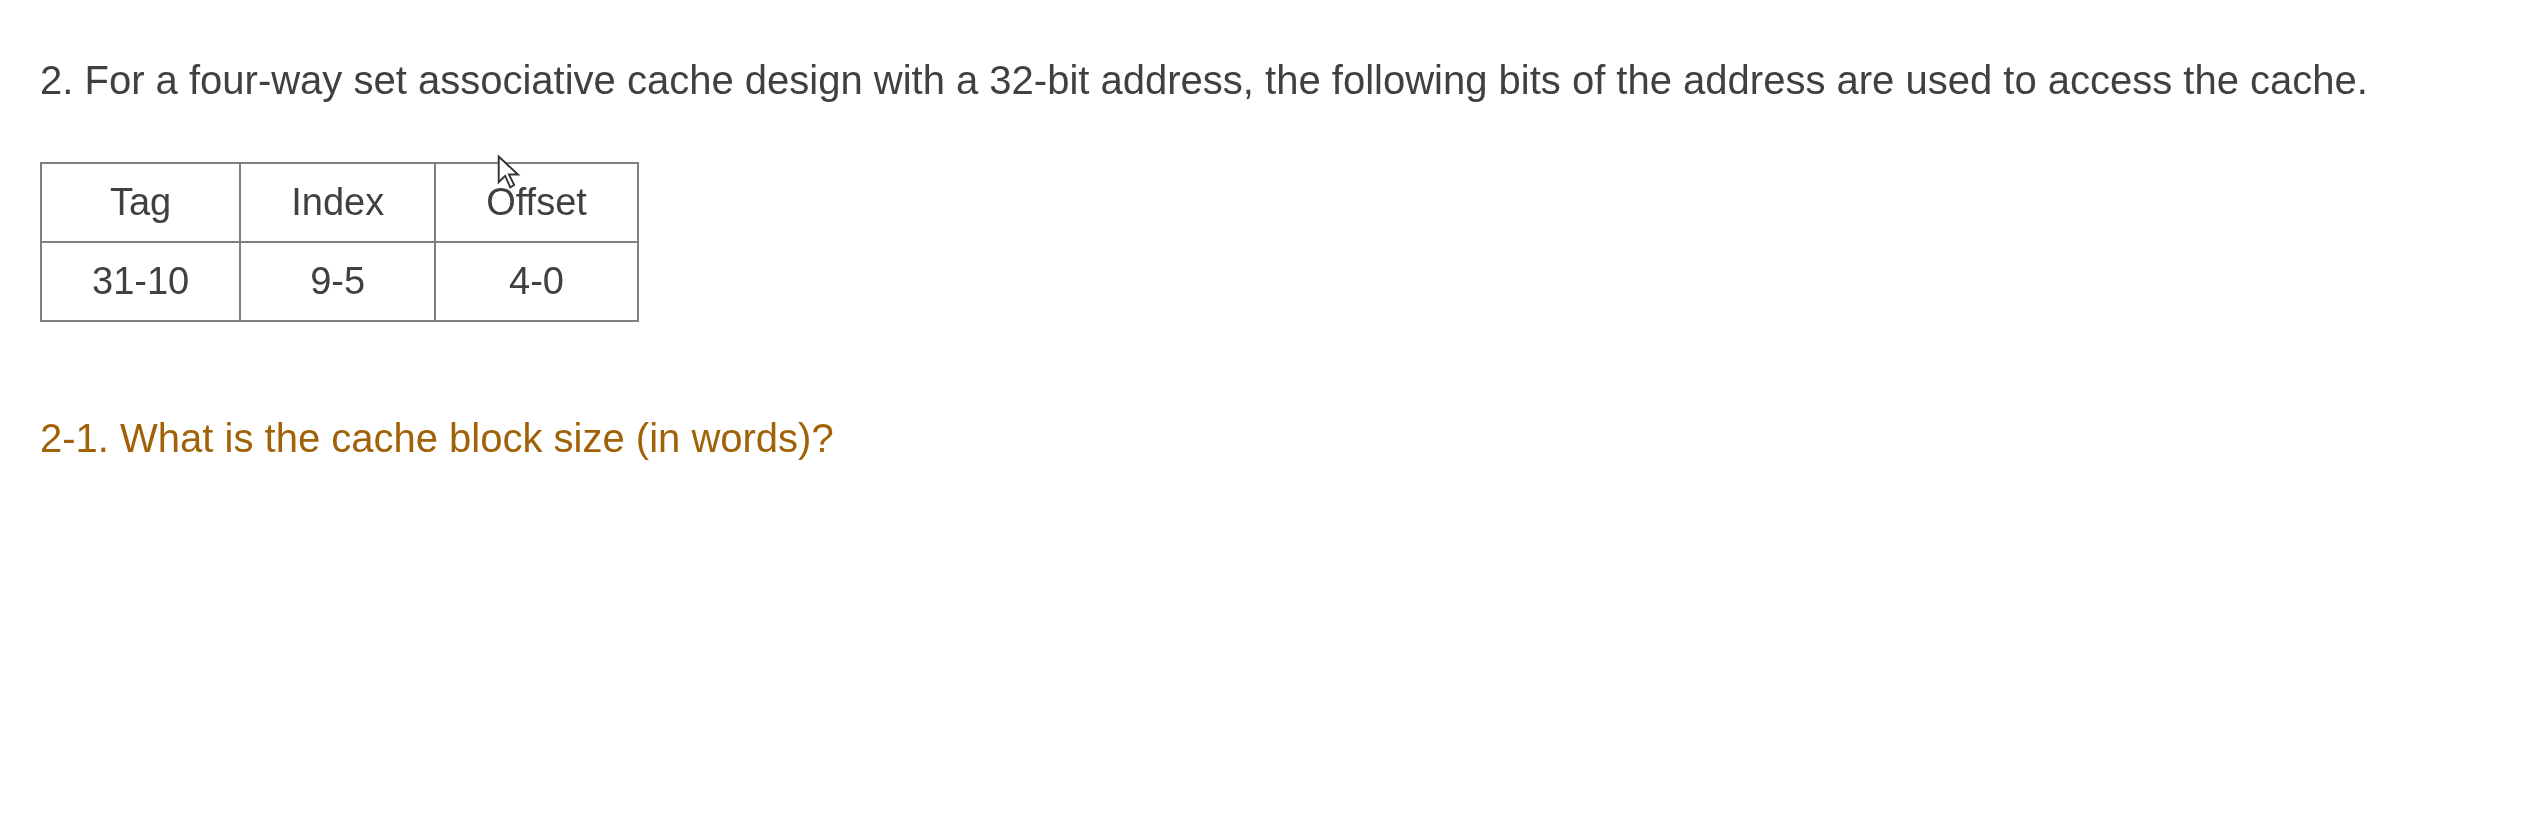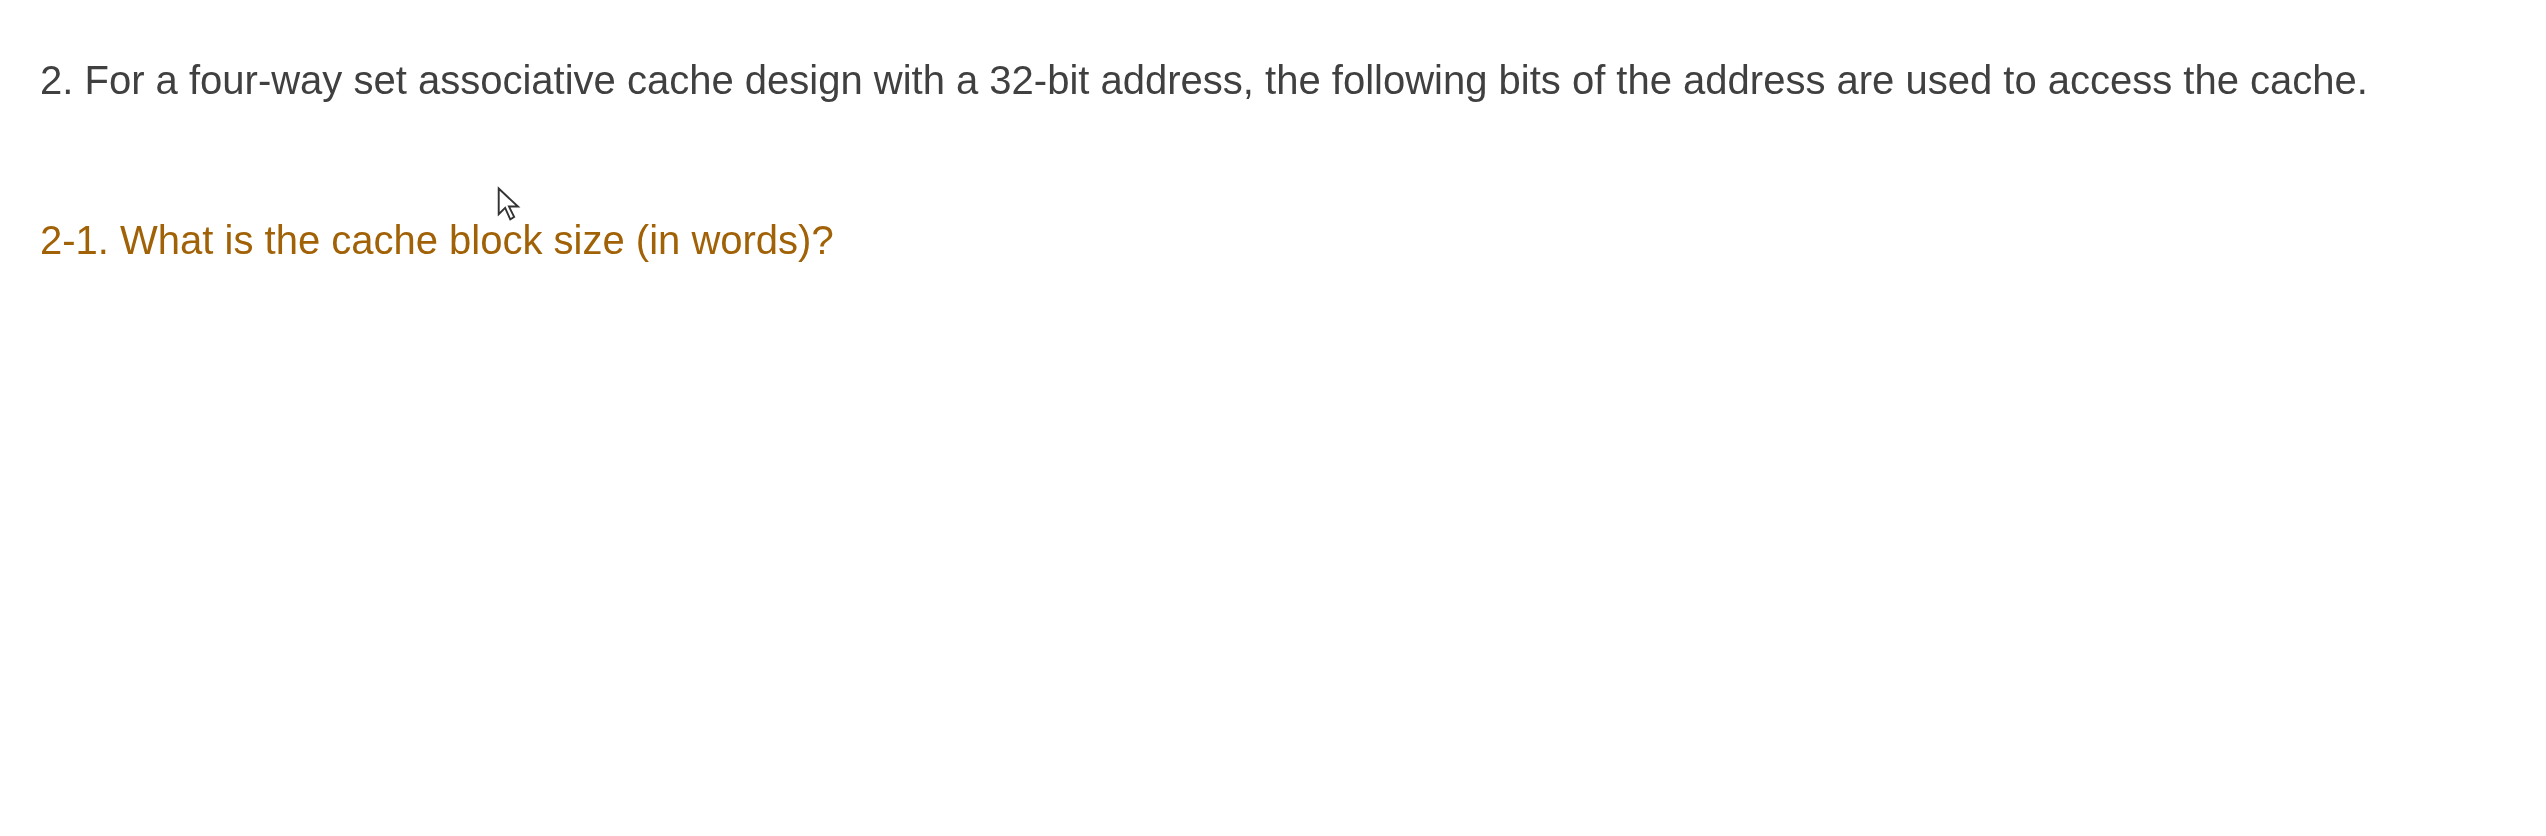--- a/index.html
+++ b/index.html
@@ -9,21 +9,21 @@
     }
     body {
       font-family: 'Segoe UI', 'Helvetica Neue', Arial, sans-serif;
       background: #ffffff;
       color: #3a3a3a;
       padding: 50px 40px;
       font-size: 40px;
       line-height: 1.5;
     }
     .question-text {
-      margin-bottom: 40px;
+      margin-bottom: 52px;
       color: #404040;
       font-weight: 400;
     }
     table {
       border-collapse: collapse;
       margin-bottom: 70px;
     }
     td {
       border: 2px solid #808080;
       padding: 10px 50px;
@@ -51,20 +51,34 @@
 <body>
 
 
 
 <div class="question-text">
   <span>2.</span>
   <span>For a four-way set associative cache design with a 32-bit address, the following bits of the address are used to access the cache.</span>
 </div>
 
 <div class="table-container">
+  <table>
+    <tbody>
+        <tr>
+      <td>Tag</td>
+      <td>Index</td>
+      <td>Offset</td>
+    </tr>
+    <tr>
+      <td>31-10</td>
+      <td>9-5</td>
+      <td>4-0</td>
+    </tr>
+  </tbody>
+    </table>
   <svg class="cursor-svg" viewBox="0 0 20 28">
     <path d="M 2 2 L 2 22 L 7 17 L 11 26 L 14 24 L 10 16 L 17 16 Z" fill="white" stroke="#333" stroke-width="1.5"></path>
   </svg>
 </div>
 
 <div class="sub-question">
   <span>2-1.</span>
   <span>What is the cache block size (in words)?</span>
 </div>
 

